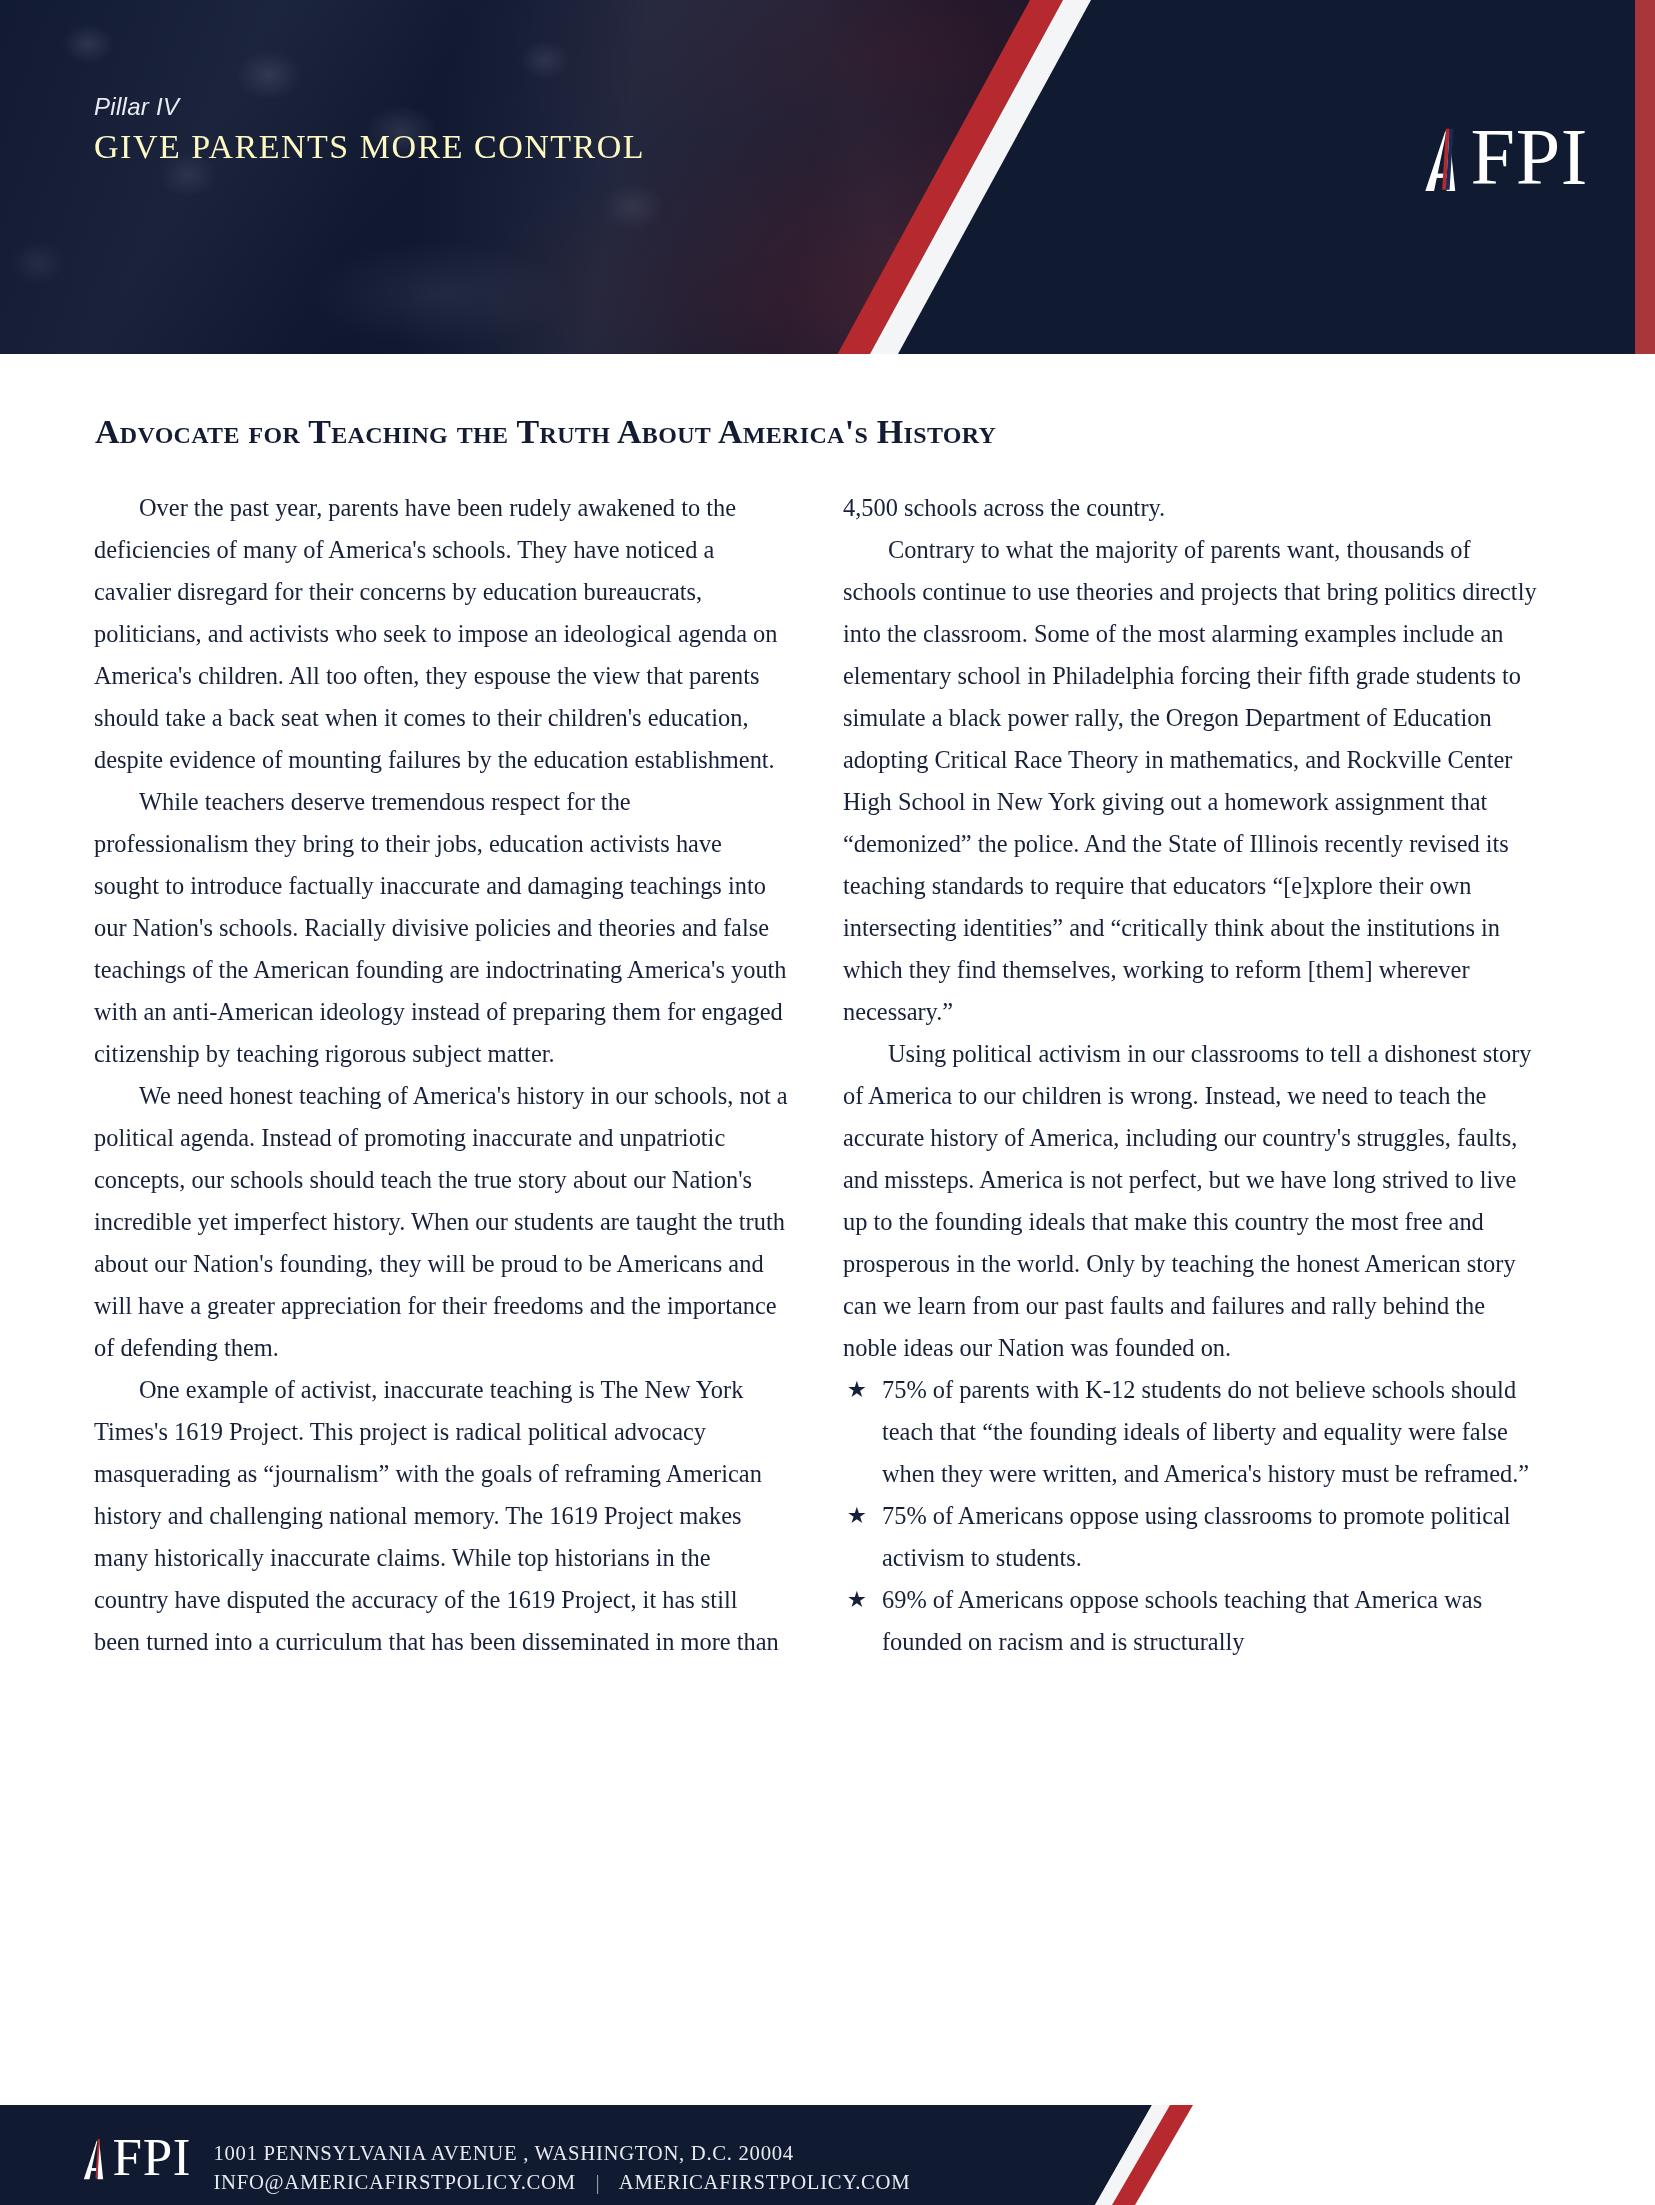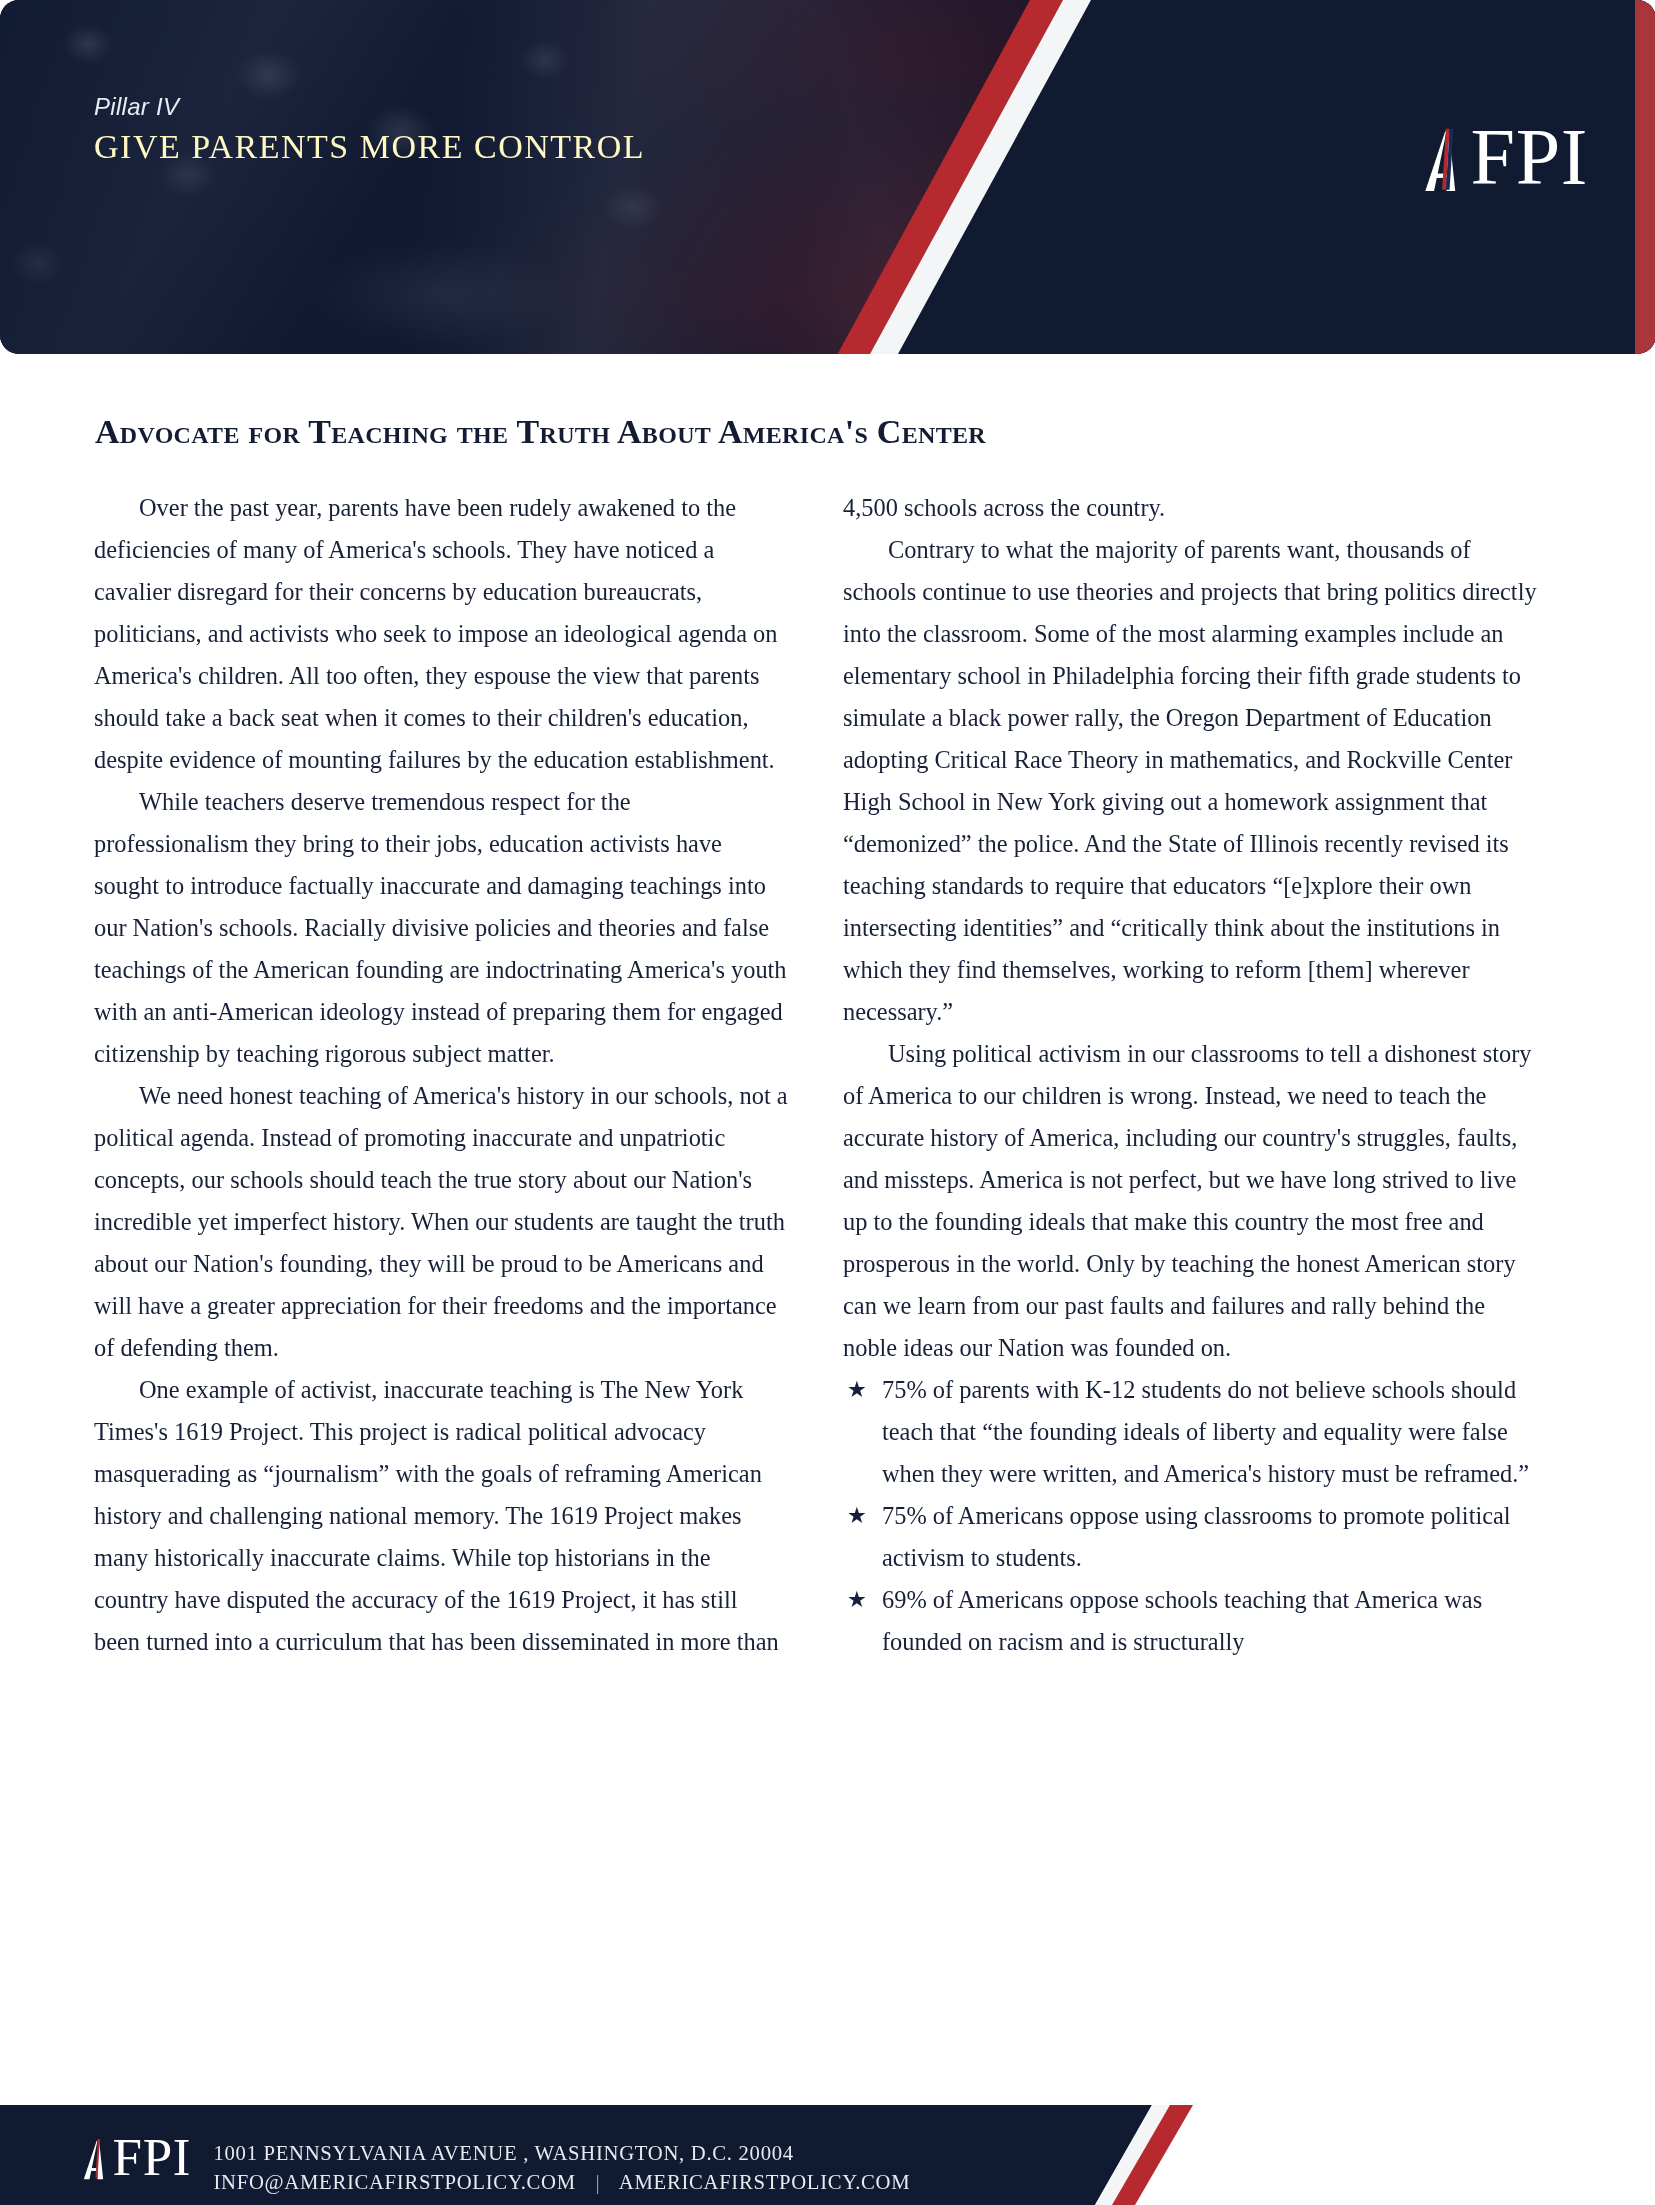--- a/index.html
+++ b/index.html
@@ -18,21 +18,20 @@
   }
 
   
   .header {
     position: absolute;
     left: 0; top: 0;
     width: 1656px;
     height: 354px;
     overflow: hidden;
     background: #0e1830;
-    border-radius: 19px;
   }
   
   .flag-photo {
     position: absolute;
     left: 0; top: 0;
     width: 1077px; height: 354px;
     background:
       
       linear-gradient(118deg, rgba(255,255,255,0.00) 0%, rgba(190,205,230,0.13) 22%, rgba(255,255,255,0.00) 38%),
       linear-gradient(100deg, rgba(255,255,255,0.00) 40%, rgba(172,190,220,0.16) 57%, rgba(255,255,255,0.00) 74%),
@@ -275,21 +274,21 @@
         <polygon points="36,106 50,106 40,10 38,10" fill="#ffffff"></polygon>
         <rect x="12" y="78" width="34" height="7" fill="#ffffff"></rect>
         <polygon points="29,104 35,104 41,6 35,6" fill="#b5292f"></polygon>
         <polygon points="35,104 41,104 47,6 41,6" fill="#1b2a52"></polygon>
       </svg>
     </span>
     <span class="logo-fpi">FPI</span>
   </div>
 </div>
 
-<h1 class="page-title">Advocate for Teaching the Truth About America's Center</h1>
+<h1 class="page-title">Advocate for Teaching the Truth About America's History</h1>
 
 <div class="columns">
 
   <div class="col">
     <p class="body-text">Over the past year, parents have been rudely awakened to the deficiencies of many of America's schools. They have noticed a cavalier disregard for their concerns by education bureaucrats, politicians, and activists who seek to impose an ideological agenda on America's children. All too often, they espouse the view that parents should take a back seat when it comes to their children's education, despite evidence of mounting failures by the education establishment.</p>
     <p class="body-text">While teachers deserve tremendous respect for the professionalism they bring to their jobs, education activists have sought to introduce factually inaccurate and damaging teachings into our Nation's schools. Racially divisive policies and theories and false teachings of the American founding are indoctrinating America's youth with an anti-American ideology instead of preparing them for engaged citizenship by teaching rigorous subject matter.</p>
     <p class="body-text">We need honest teaching of America's history in our schools, not a political agenda. Instead of promoting inaccurate and unpatriotic concepts, our schools should teach the true story about our Nation's incredible yet imperfect history. When our students are taught the truth about our Nation's founding, they will be proud to be Americans and will have a greater appreciation for their freedoms and the importance of defending them.</p>
     <p class="body-text">One example of activist, inaccurate teaching is The New York Times's 1619 Project. This project is radical political advocacy masquerading as “journalism” with the goals of reframing American history and challenging national memory. The 1619 Project makes many historically inaccurate claims. While top historians in the country have disputed the accuracy of the 1619 Project, it has still been turned into a curriculum that has been disseminated in more than</p>
   </div>
 

